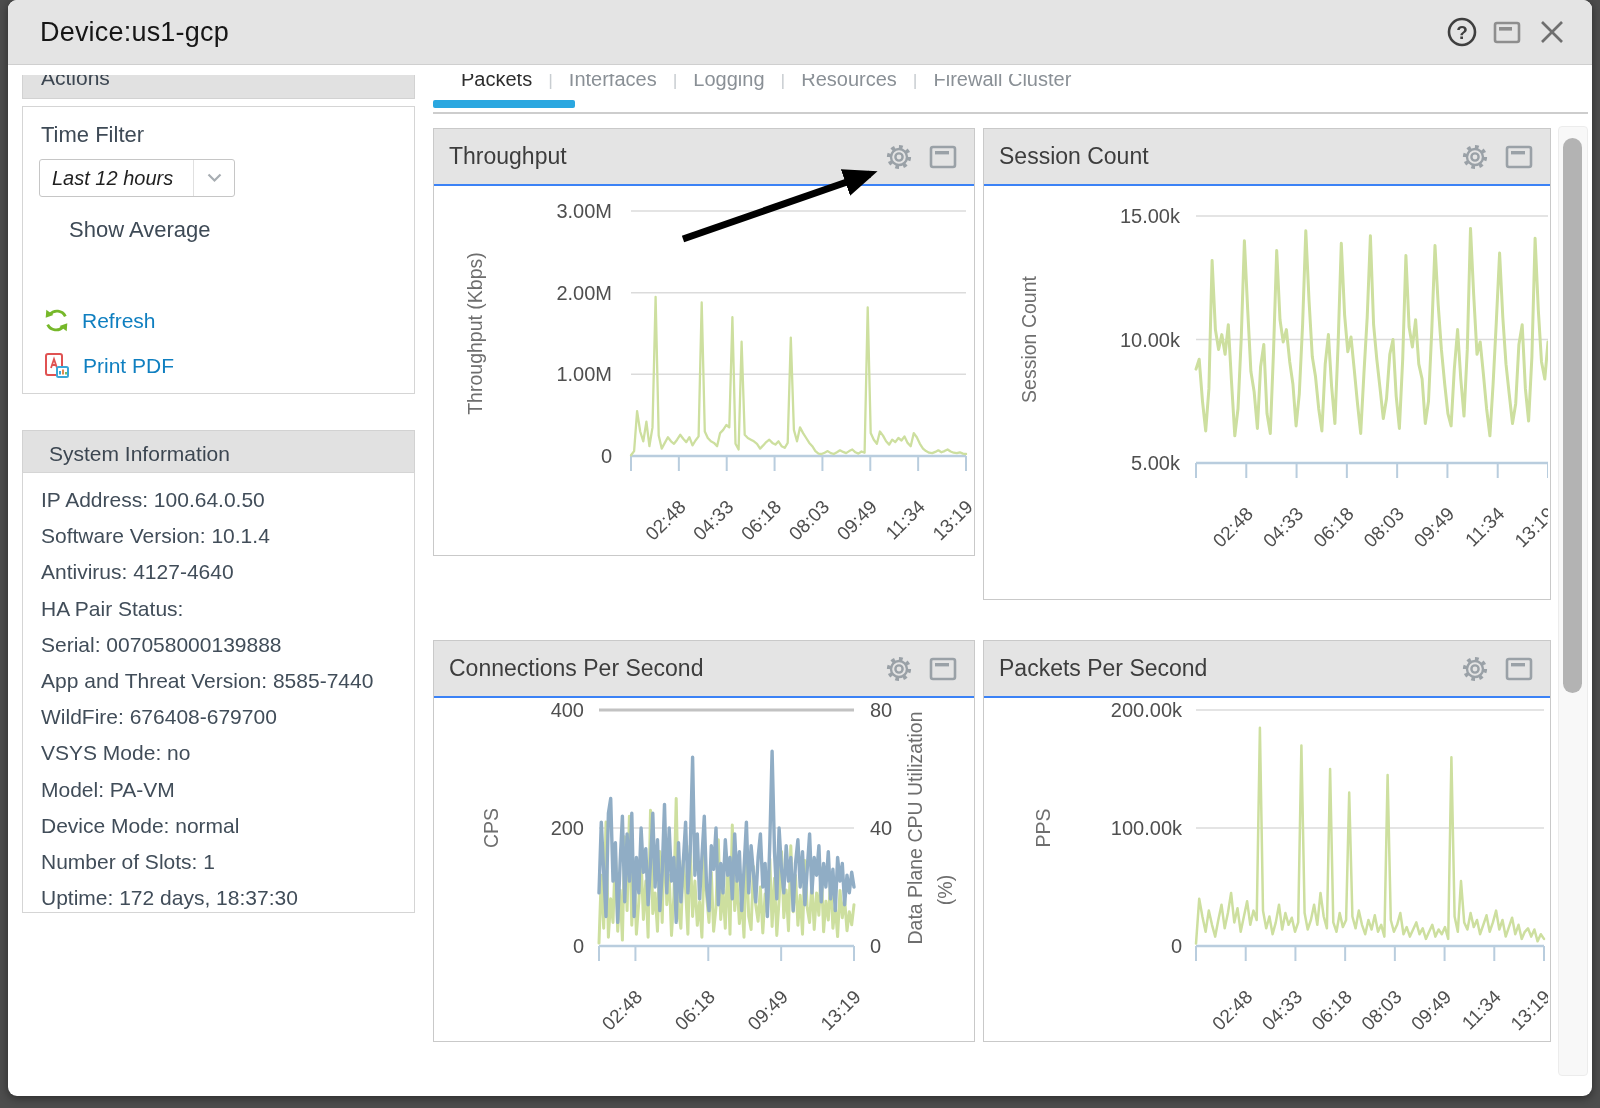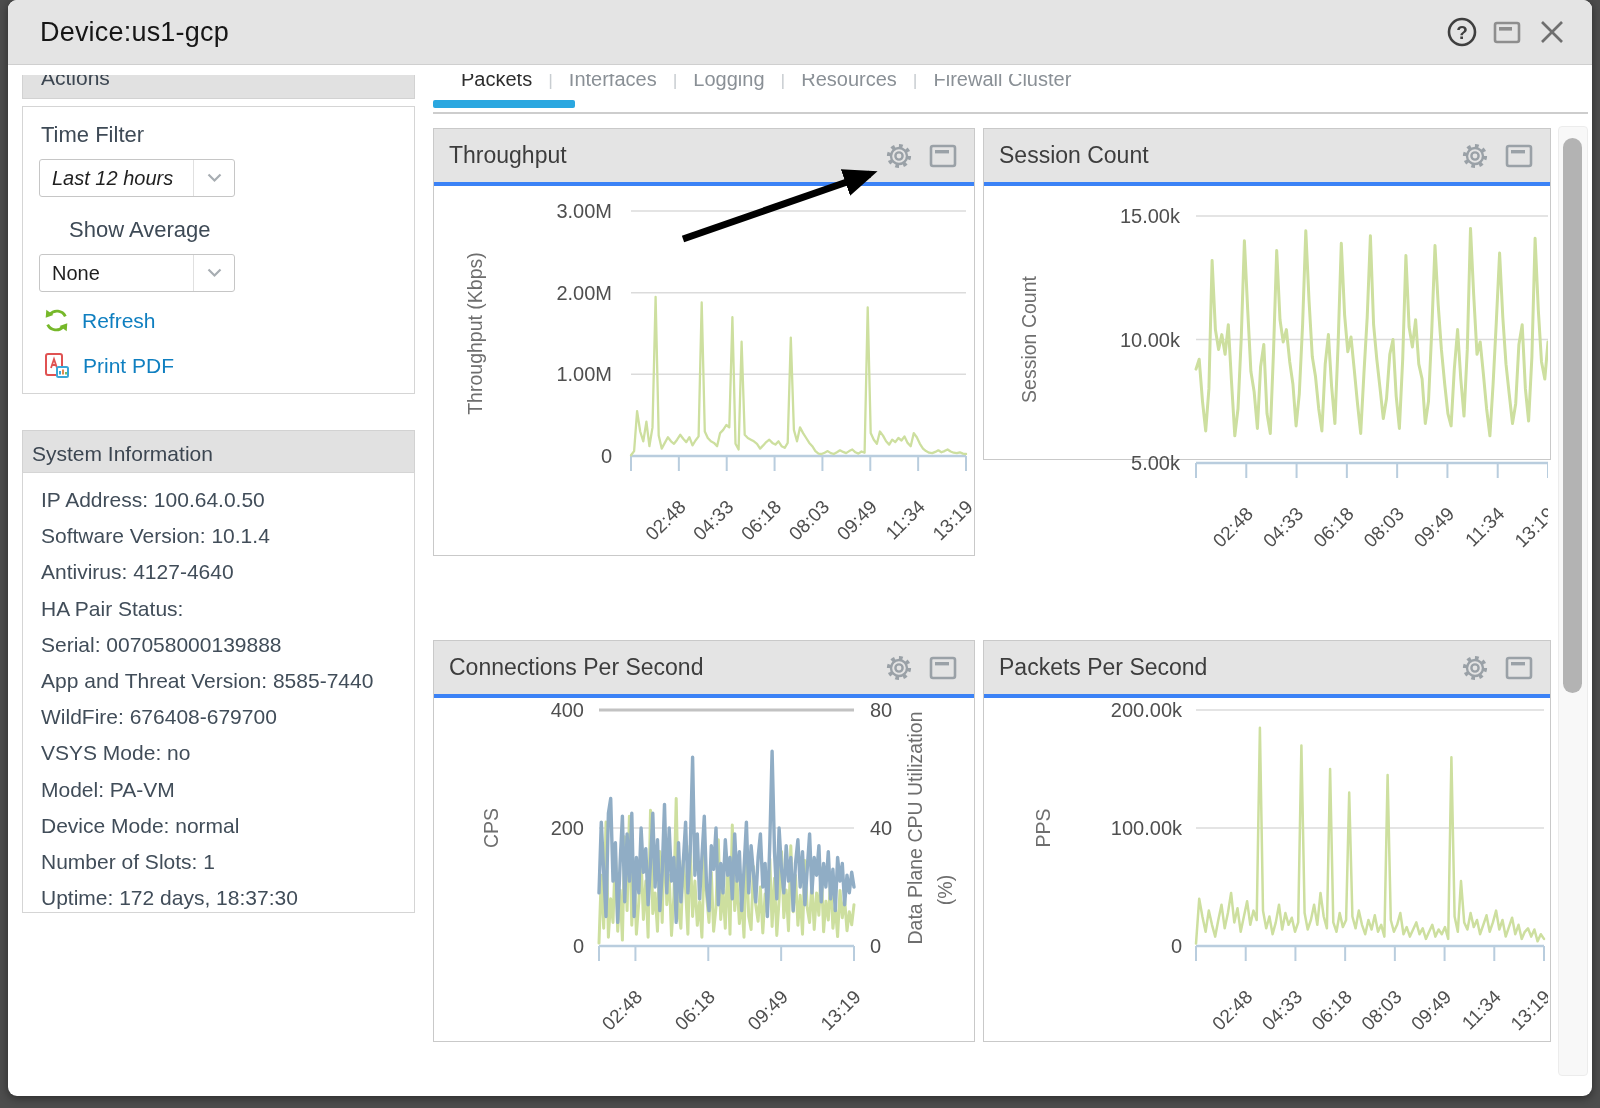--- a/index.html
+++ b/index.html
@@ -36,34 +36,34 @@
   .actions-box{left:14px;top:106px;width:393px;height:288px;}
   .fld-label{position:absolute;left:18px;font-size:22px;color:#3e4a56;}
   .select{
     position:absolute;left:16px;width:196px;height:38px;border:1px solid #c6c6c6;border-radius:3px;
     display:flex;align-items:stretch;background:#fff;cursor:pointer;box-sizing:border-box;
   }
   .select .val{flex:1;font-size:20px;color:#1f1f1f;display:flex;align-items:center;padding-left:12px;white-space:nowrap;}
   .select .chev{width:40px;border-left:1px solid #e0e0e0;display:flex;align-items:center;justify-content:center;}
   .linkrow{position:absolute;left:20px;display:flex;align-items:center;gap:12px;cursor:pointer;}
   .linkrow .ltxt{font-size:21px;color:var(--link-blue,#0f7fc0);}
-  .sysinfo-header{position:absolute;left:14px;top:430px;width:393px;height:48px;display:flex;align-items:center;padding-left:9px;box-sizing:border-box;}
+  .sysinfo-header{position:absolute;left:14px;top:430px;width:393px;height:48px;display:flex;align-items:center;padding-left:26px;box-sizing:border-box;}
   .sysinfo-box{left:14px;top:472px;width:393px;height:441px;padding:9px 0 0 18px;}
   .sysinfo-box .line{font-size:21px;color:#414d59;line-height:36.2px;white-space:nowrap;}
   
   .tabs-clip{position:absolute;left:425px;top:74px;width:1150px;height:22px;overflow:hidden;}
   .tabs-row{display:flex;align-items:center;padding-left:28px;margin-top:-10px;line-height:30px;white-space:nowrap;}
   .tab{font-size:20px;color:#8a9096;cursor:pointer;}
   .tab.active{color:#2e2e2e;}
   .tab-sep{color:#c8cdd1;margin:0 16px;font-size:18px;}
   .tab-underline{position:absolute;left:425px;top:100px;width:142px;height:8px;background:var(--tab-active-underline,#2aa7e0);border-radius:2px;}
   .tabs-hr{position:absolute;left:425px;top:112px;width:1155px;height:2px;background:#cdcdcd;}
   
   .panel{position:absolute;background:#fff;border:1px solid #c9c9c9;box-sizing:border-box;}
-  .panel-h{height:57px;background:#e4e4e4;border-bottom:4px solid #3b82f6;display:flex;align-items:center;box-sizing:border-box;}
+  .panel-h{height:57px;background:#e4e4e4;border-bottom:2px solid #3b82f6;display:flex;align-items:center;box-sizing:border-box;}
   .panel-title{font-size:23px;color:#3d3d3d;padding-left:15px;flex:1;}
   .ph-icons{display:flex;align-items:center;gap:14px;padding-right:16px;}
   .ph-icons .icn{width:30px;height:30px;display:block;cursor:pointer;}
   .panel-body{position:relative;overflow:hidden;}
   .chart-svg-slot svg{display:block;}
   .chart-svg-slot svg text{font-family:"Liberation Sans",sans-serif;}
   
   .scroll-track{position:absolute;left:1550px;top:126px;width:30px;height:950px;background:#f8f8f8;border:1px solid #ececec;border-radius:4px;box-sizing:border-box;}
   .scroll-thumb{position:absolute;left:1555px;top:138px;width:19px;height:555px;background:#b3b3b3;border-radius:10px;cursor:pointer;}
   
@@ -103,28 +103,20 @@
     <div class="select" style="top:52px;font-style:italic;">
       <span class="val">Last 12 hours</span>
       <span class="chev">
         <svg width="15" height="10" viewBox="0 0 15 10">
             <polyline points="1.5,1.5 7.5,7.5 13.5,1.5" fill="none" stroke="#a7adb2" stroke-width="2.2"></polyline>
           </svg>
       </span>
     </div>
 
     <div class="fld-label" style="top:110px;margin-left:28px;">Show Average</div>
-    <div class="select" style="top:147px;">
-      <span class="val">None</span>
-      <span class="chev">
-        <svg width="15" height="10" viewBox="0 0 15 10">
-            <polyline points="1.5,1.5 7.5,7.5 13.5,1.5" fill="none" stroke="#a7adb2" stroke-width="2.2"></polyline>
-          </svg>
-      </span>
-    </div>
 
     <div class="linkrow" style="top:200px;">
       <svg width="27" height="27" viewBox="0 0 26 26">
         <g stroke="#76b82a" stroke-width="2.8" fill="none">
           <path d="M21.5 9 A 9 9 0 0 0 6.5 7.2"></path>
           <path d="M4.5 17 A 9 9 0 0 0 19.5 18.8"></path>
         </g>
         <polygon points="3.2,2.6 10,7.6 2.6,10.4" fill="#76b82a"></polygon>
         <polygon points="22.8,23.4 16,18.4 23.4,15.6" fill="#76b82a"></polygon>
       </svg>
@@ -219,21 +211,21 @@
           <text text-anchor="end" fill="#4f4f4f" font-size="19" transform="translate(348.57142857142856 322) rotate(-45)">06:18</text>
           <text text-anchor="end" fill="#4f4f4f" font-size="19" transform="translate(396.42857142857144 322) rotate(-45)">08:03</text>
           <text text-anchor="end" fill="#4f4f4f" font-size="19" transform="translate(444.2857142857143 322) rotate(-45)">09:49</text>
           <text text-anchor="end" fill="#4f4f4f" font-size="19" transform="translate(492.1428571428571 322) rotate(-45)">11:34</text>
           <text text-anchor="end" fill="#4f4f4f" font-size="19" transform="translate(540 322) rotate(-45)">13:19</text>
           <polyline points="197.0,269.2 200.1,265.1 203.1,225.1 206.2,245.5 209.3,255.3 212.4,235.7 215.4,260.2 218.5,241.4 221.6,110.8 224.7,249.6 227.7,262.6 230.8,256.9 233.9,251.2 237.0,255.3 240.0,257.8 243.1,253.7 246.2,248.8 249.2,252.8 252.3,256.1 255.4,251.2 258.5,259.4 261.5,254.5 264.6,250.4 267.7,116.5 270.8,245.5 273.8,252.0 276.9,255.3 280.0,256.9 283.1,260.2 286.1,247.1 289.2,243.9 292.3,239.0 295.3,241.4 298.4,131.2 301.5,257.8 304.6,263.5 307.6,155.7 310.7,248.8 313.8,252.0 316.9,253.7 319.9,255.3 323.0,257.8 326.1,262.6 329.2,259.4 332.2,256.1 335.3,253.7 338.4,256.9 341.4,258.6 344.5,255.3 347.6,260.2 350.7,261.8 353.7,256.9 356.8,151.6 359.9,243.9 363.0,255.3 366.0,241.4 369.1,247.1 372.2,252.0 375.3,256.9 378.3,260.2 381.4,265.1 384.5,267.6 387.6,268.0 390.6,266.7 393.7,265.1 396.8,267.1 399.8,268.0 402.9,266.3 406.0,264.3 409.1,265.9 412.1,267.1 415.2,265.1 418.3,263.5 421.4,266.3 424.4,267.6 427.5,265.5 430.6,266.7 433.7,121.4 436.7,247.1 439.8,253.7 442.9,257.8 445.9,245.5 449.0,249.6 452.1,255.3 455.2,258.6 458.2,253.7 461.3,256.1 464.4,252.0 467.5,254.5 470.5,250.4 473.6,256.9 476.7,260.2 479.8,247.1 482.8,251.2 485.9,257.8 489.0,262.6 492.0,265.1 495.1,266.7 498.2,267.1 501.3,265.9 504.3,264.3 507.4,266.3 510.5,265.1 513.6,263.5 516.6,265.5 519.7,266.7 522.8,267.1 525.9,266.3 528.9,267.6 532.0,268.0" fill="none" stroke="#cddf9f" stroke-width="2.3" stroke-linejoin="round" stroke-linecap="round"></polyline>
         </svg>
       </div>
   </div>
 
-  <div class="panel" style="left:975px;top:128px;width:568px;height:332px;">
+  <div class="panel" style="left:975px;top:128px;width:568px;height:472px;">
     <div class="panel-h">
       <span class="panel-title">Session Count</span>
       <span class="ph-icons">
         <svg class="icn gear" viewBox="0 0 30 30">
           <circle cx="15" cy="15" r="10" fill="none" stroke="#9aa1a7" stroke-width="4.2" stroke-dasharray="3.6 4.2"></circle>
           <circle cx="15" cy="15" r="8" fill="none" stroke="#9aa1a7" stroke-width="2.4"></circle>
           <circle cx="15" cy="15" r="3.6" fill="none" stroke="#9aa1a7" stroke-width="2.4"></circle>
         </svg>
         <svg class="icn" viewBox="0 0 30 30">
           <rect x="3" y="5" width="24" height="20" rx="2" fill="none" stroke="#9aa1a7" stroke-width="2.6"></rect>

